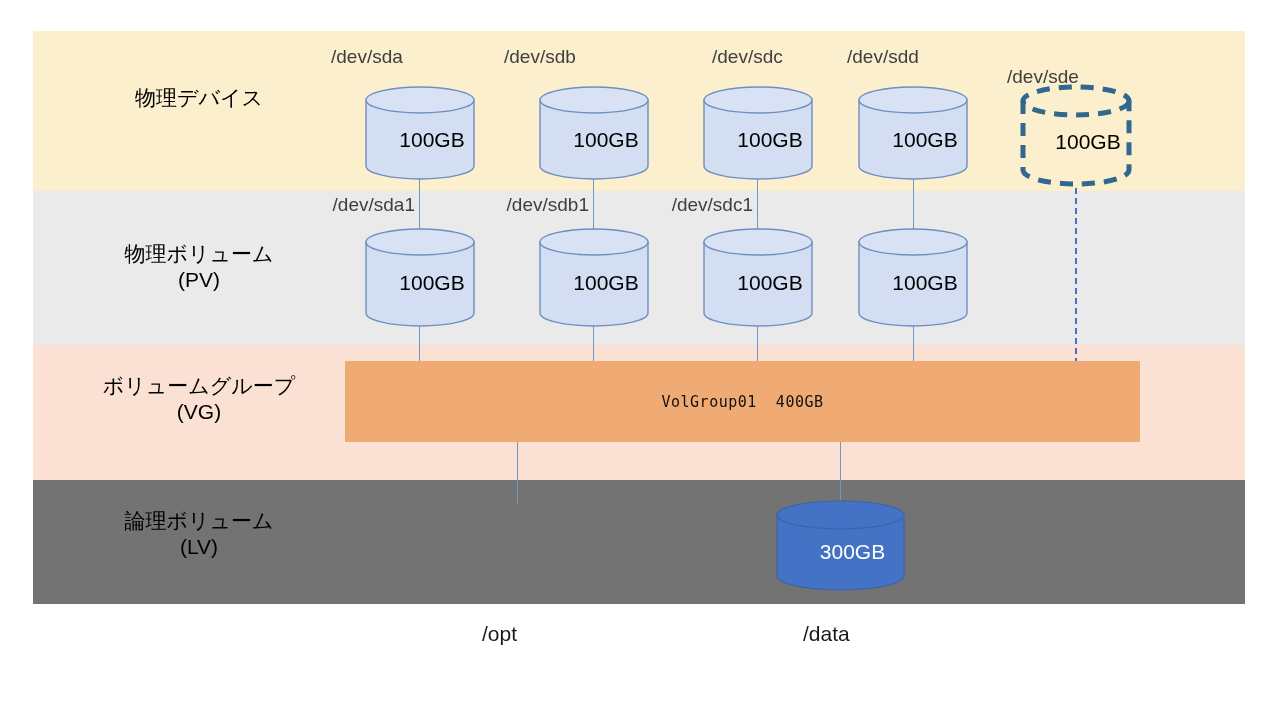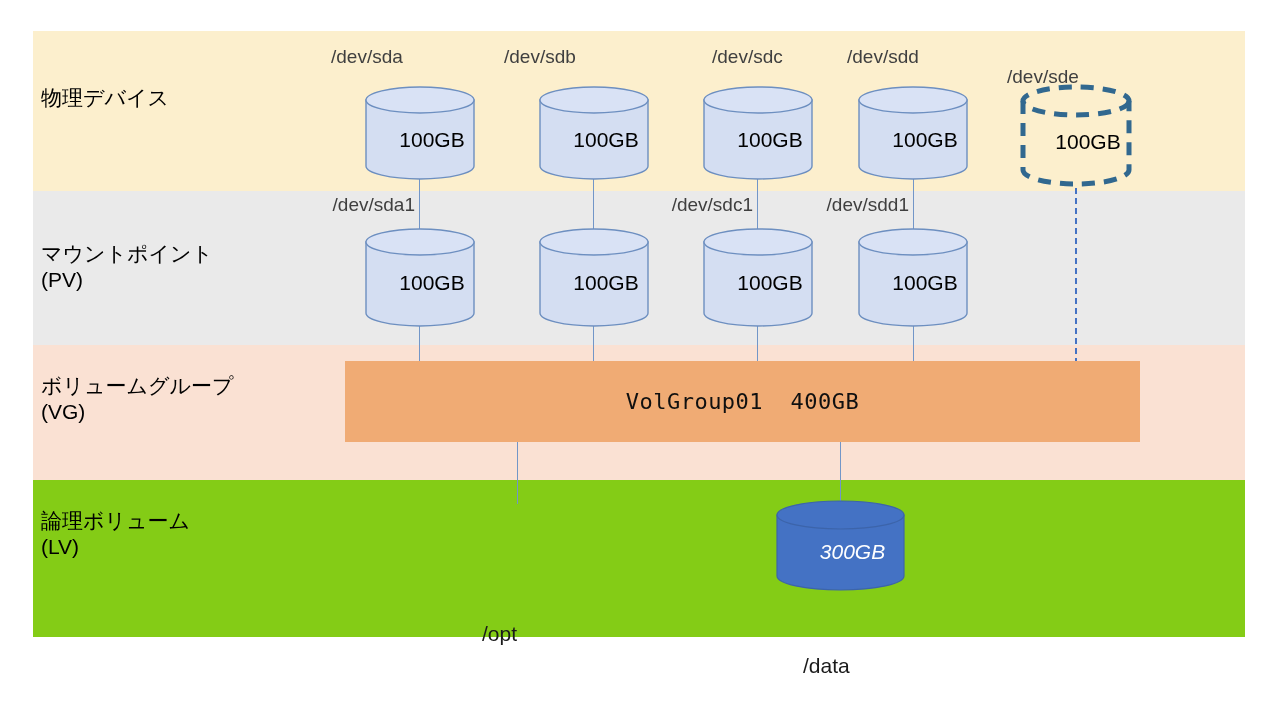--- a/index.html
+++ b/index.html
@@ -21,32 +21,33 @@
 
   
   .band {
     position: absolute;
     left: 33px;
     width: 1212px;
     box-sizing: border-box;
   }
   .band-label {
     position: absolute;
-    left: 8px;
+    left: 16px;
     width: 300px;
+    text-align: center;
     color: #000000;
     font-size: 21px;
     line-height: 1.25;
     white-space: pre-line;
   }
 
   #band-physical-device { top: 31px;  height: 160px; background: #fcefcd; }
   #band-pv              { top: 191px; height: 154px; background: #eaeaea; }
   #band-vg              { top: 345px; height: 135px; background: #fae1d3; }
-  #band-lv              { top: 480px; height: 157px; background: #84cc16; padding-left: 34px; }
+  #band-lv              { top: 480px; height: 124px; background: #737373; padding-left: 34px; }
   #band-mount           { top: 604px; height: 61px;  background: #cfcfcf; }
 
   
   .connector {
     position: absolute;
     width: 0;
     border-left: 1.4px solid #7296c8;
   }
   .connector.dashed {
     border-left: 2px dashed #4472c4;
@@ -98,37 +99,37 @@
     top: 361px;
     width: 795px;
     height: 81px;
     background: #f0ab74;
     display: flex;
     align-items: center;
     justify-content: center;
   }
   #vg-bar-text {
     font-family: "DejaVu Sans Mono", "Liberation Mono", monospace;
-    font-size: 22px;
+    font-size: 15px;
     color: #101010;
     letter-spacing: 0.5px;
     white-space: pre;
   }
 </style>
 </head>
 <body>
 
 <div id="canvas">
 
   <div class="band" id="band-physical-device">
     <div class="band-label" style="top:54px;">物理デバイス</div>
   </div>
 
   <div class="band" id="band-pv">
-    <div class="band-label" style="top:50px;">マウントポイント
+    <div class="band-label" style="top:50px;">物理ボリューム
 (PV)</div>
   </div>
 
   <div class="band" id="band-vg">
     <div class="band-label" style="top:28px;">ボリュームグループ
 (VG)</div>
   </div>
 
   <div class="band" id="band-lv">
     <div class="band-label" style="top:28px;">論理ボリューム
@@ -223,32 +224,32 @@
 
   <div class="cyl" style="left:858px; top:228px; width:110px; height:100px;">
     <svg width="110" height="100" viewBox="0 0 110 100" aria-hidden="true">
       <path d="M1,14 L1,85 A54,13 0 0 0 109,85 L109,14 Z" fill="#d4def2" stroke="#6d8fc0" stroke-width="1.4"></path>
       <ellipse cx="55" cy="14" rx="54" ry="13" fill="#d9e2f5" stroke="#6d8fc0" stroke-width="1.4"></ellipse>
     </svg>
     <div class="cyl-text" style="top:43px;">100GB</div>
   </div>
 
   <div class="part-label" style="left:219px; top:194px; width:196px;">/dev/sda1</div>
+  <div class="part-label" style="left:393px; top:194px; width:196px;">/dev/sdb1</div>
   <div class="part-label" style="left:557px; top:194px; width:196px;">/dev/sdc1</div>
-  <div class="part-label" style="left:713px; top:194px; width:196px;">/dev/sdd1</div>
 
   <div id="vg-bar">
     <span id="vg-bar-text">VolGroup01  400GB</span>
   </div>
 
 
-  <div class="cyl" style="left:776px; top:500px; width:129px; height:92px;font-style:italic;">
+  <div class="cyl" style="left:776px; top:500px; width:129px; height:92px;">
     <svg width="129" height="92" viewBox="0 0 129 92" aria-hidden="true">
       <path d="M1,15 L1,76 A63.5,14 0 0 0 128,76 L128,15 Z" fill="#4472c4" stroke="#3c64aa" stroke-width="1.2"></path>
       <ellipse cx="64.5" cy="15" rx="63.5" ry="14" fill="#4472c4" stroke="#3c64aa" stroke-width="1.2"></ellipse>
     </svg>
     <div class="cyl-text light" style="top:40px;">300GB</div>
   </div>
 
   <div class="mount-label" style="left:482px; top:622px;">/opt</div>
-  <div class="mount-label" style="left:803px; top:654px;">/data</div>
+  <div class="mount-label" style="left:803px; top:622px;">/data</div>
 
 </div>
 
 </body></html>

